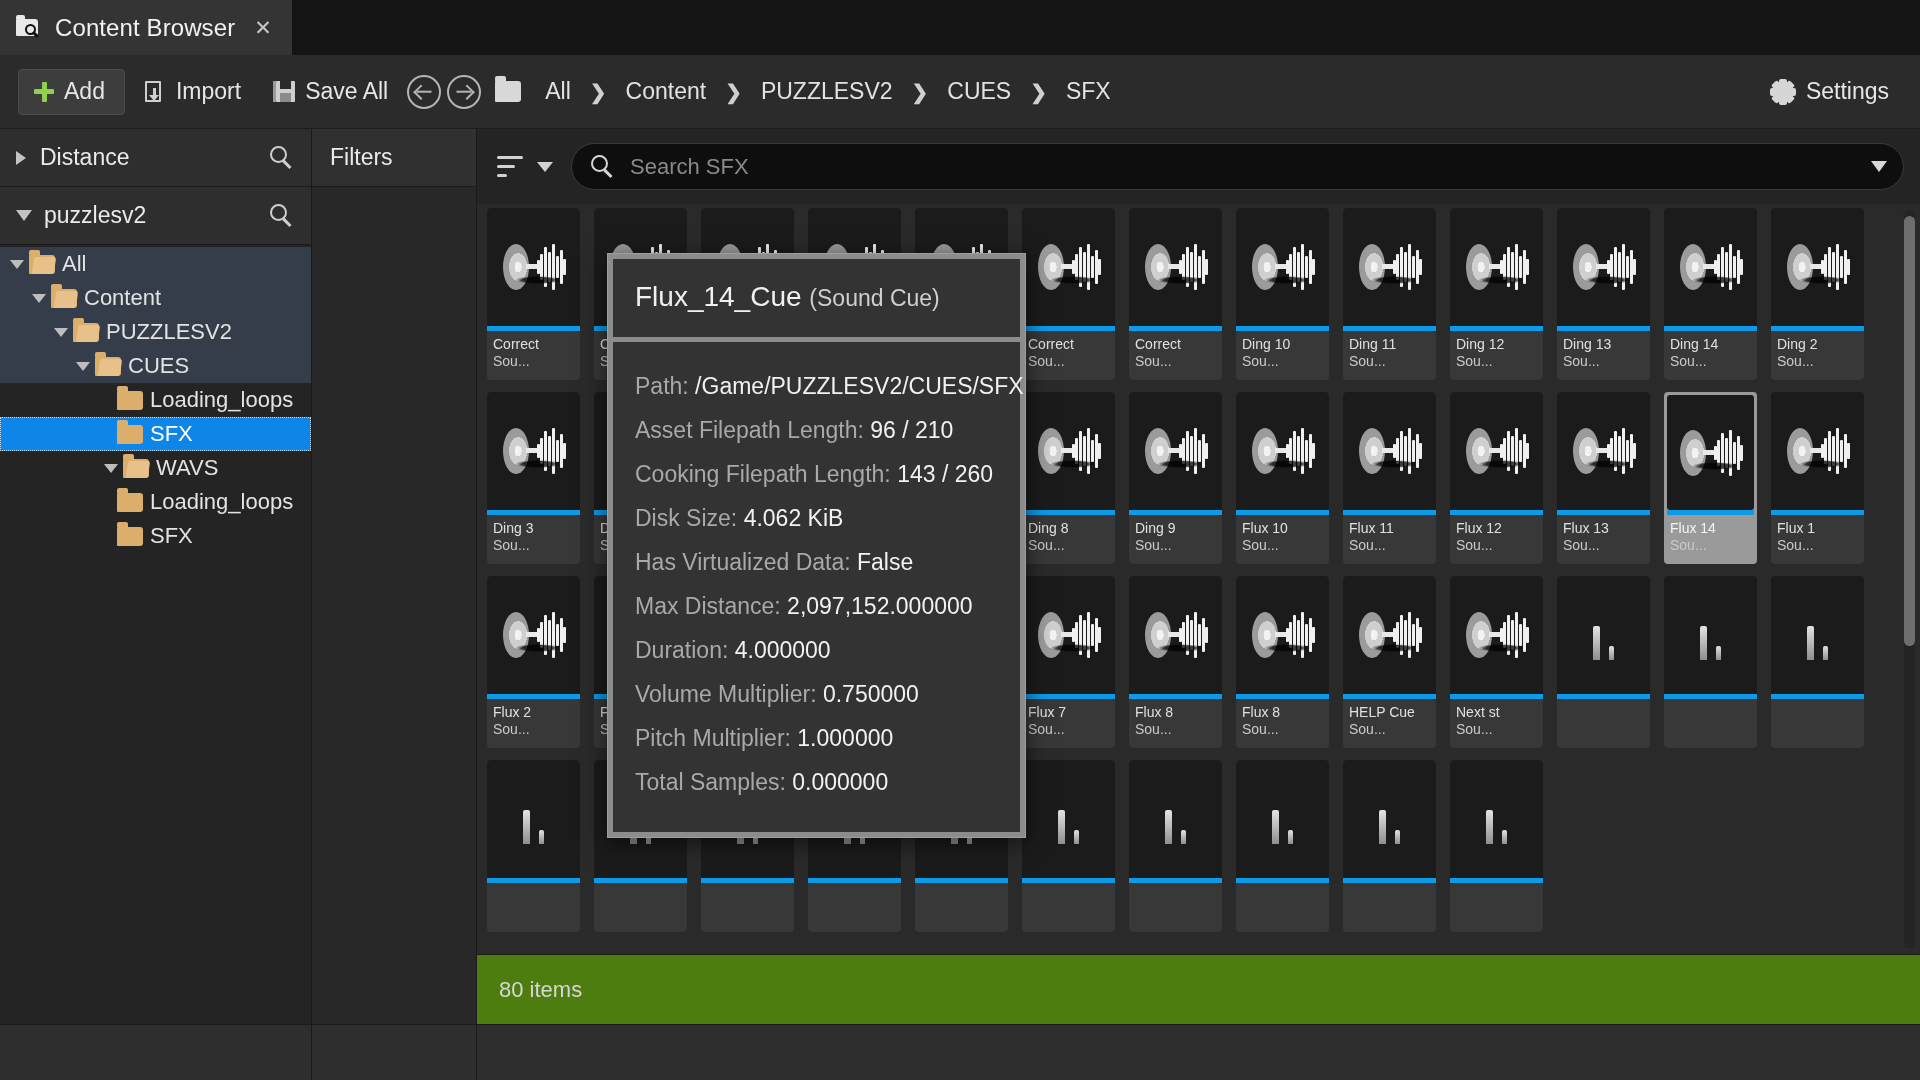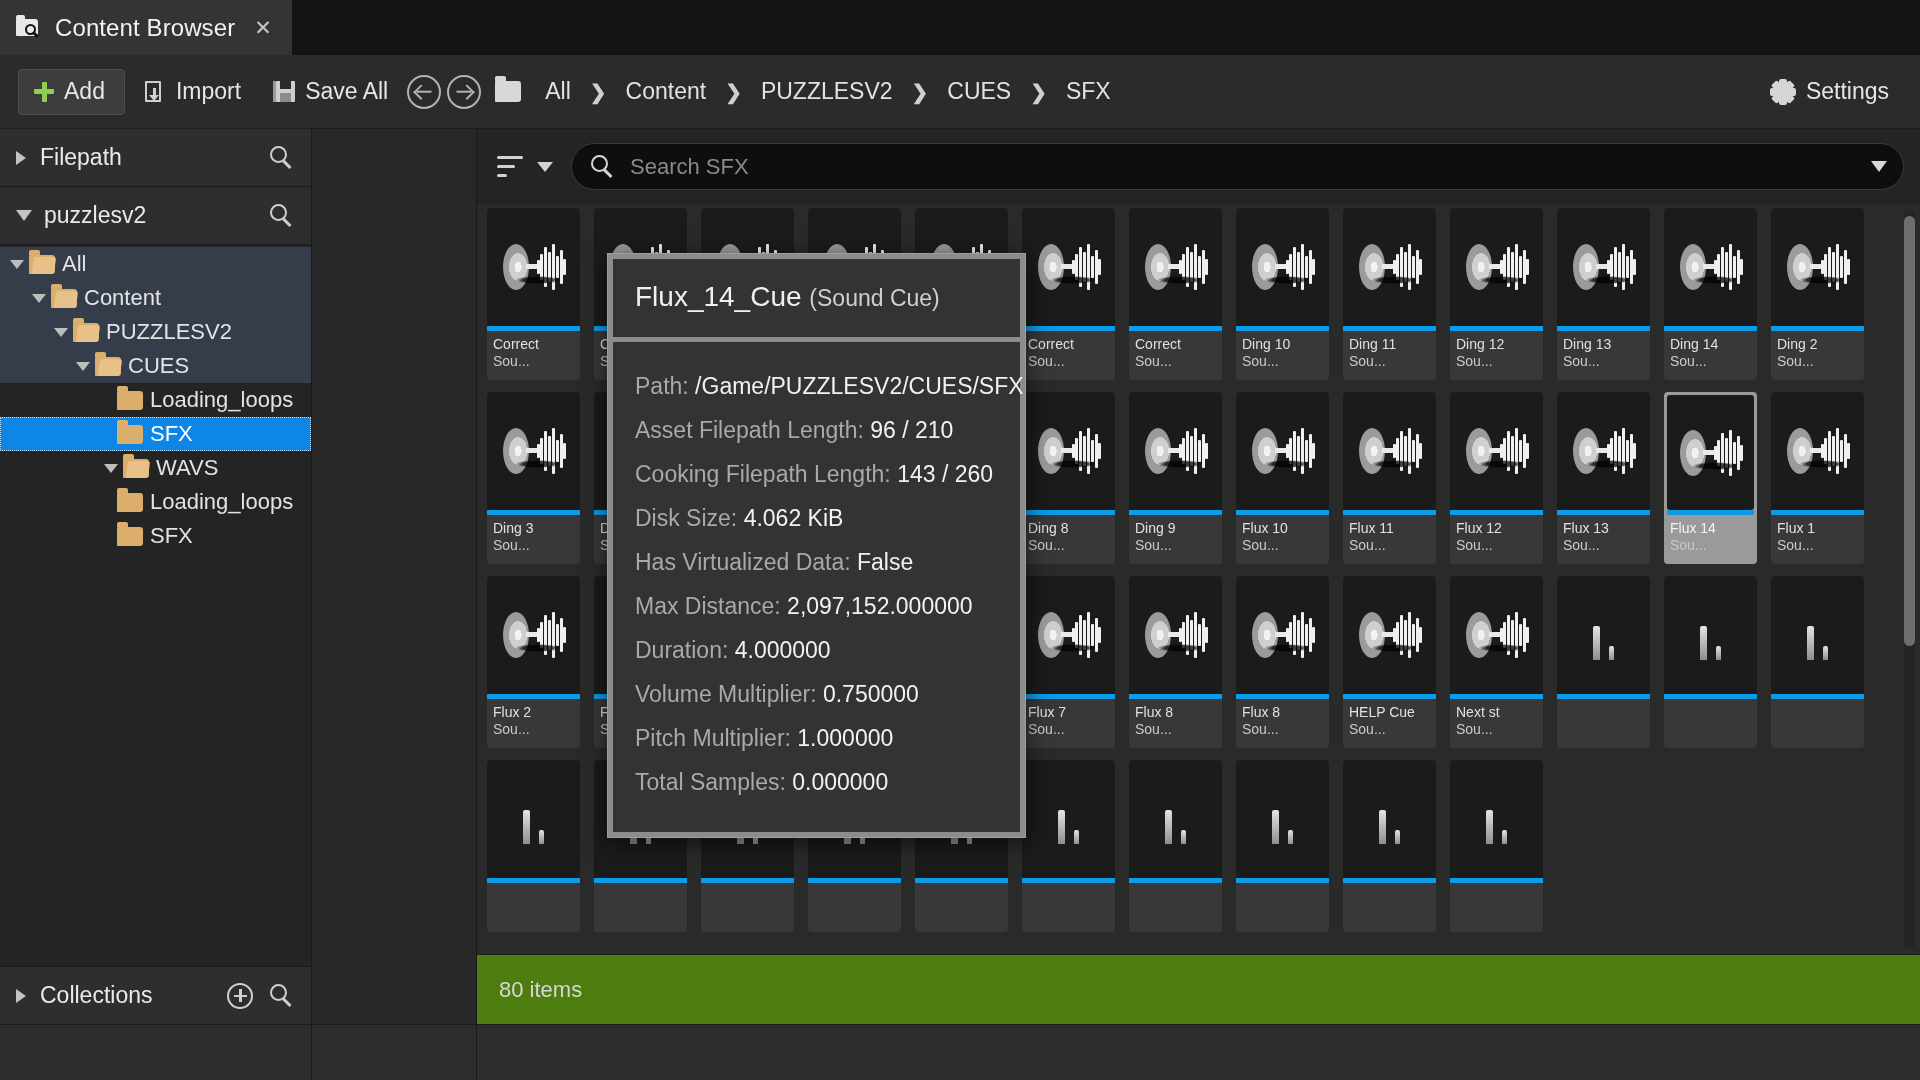--- a/index.html
+++ b/index.html
@@ -215,21 +215,21 @@
       </span>
       <span class="tb-label">Settings</span>
     </div>
   </div>
 
   <div class="body">
 
     <div class="sidebar">
       <div class="sec-head">
         <span class="tri"></span>
-        <span class="sec-title">Filepath</span>
+        <span class="sec-title">Distance</span>
         <span class="mag-ico">
             <i></i>
           </span>
       </div>
       <div class="sec-head">
         <span class="tri open"></span>
         <span class="sec-title">puzzlesv2</span>
         <span class="mag-ico">
             <i></i>
           </span>
@@ -274,32 +274,27 @@
             <span class="tarrow none"></span>
             <span class="fld"></span>
             <span class="tlabel">Loading_loops</span>
           </div>
           <div class="trow" style="padding-left: 98px;">
             <span class="tarrow none"></span>
             <span class="fld"></span>
             <span class="tlabel">SFX</span>
           </div>
         </div>
-      <div class="sec-head" style="border-top:1px solid #1c1c1c;border-bottom:none;background:#2e2e2e;">
-        <span class="tri"></span>
-        <span class="sec-title">Collections</span>
-        <span class="plus-circ"></span>
-        <span class="mag-ico">
-            <i></i>
-          </span>
-      </div>
       <div class="bottombar"></div>
     </div>
 
     <div class="filters">
+      <div class="sec-head">
+        <span class="sec-title">Filters</span>
+      </div>
       <div class="spacer"></div>
       <div class="bottombar"></div>
     </div>
 
     <div class="content">
       <div class="cbar">
         <span class="filtico">
             <b></b>
             <b></b>
             <b></b>

